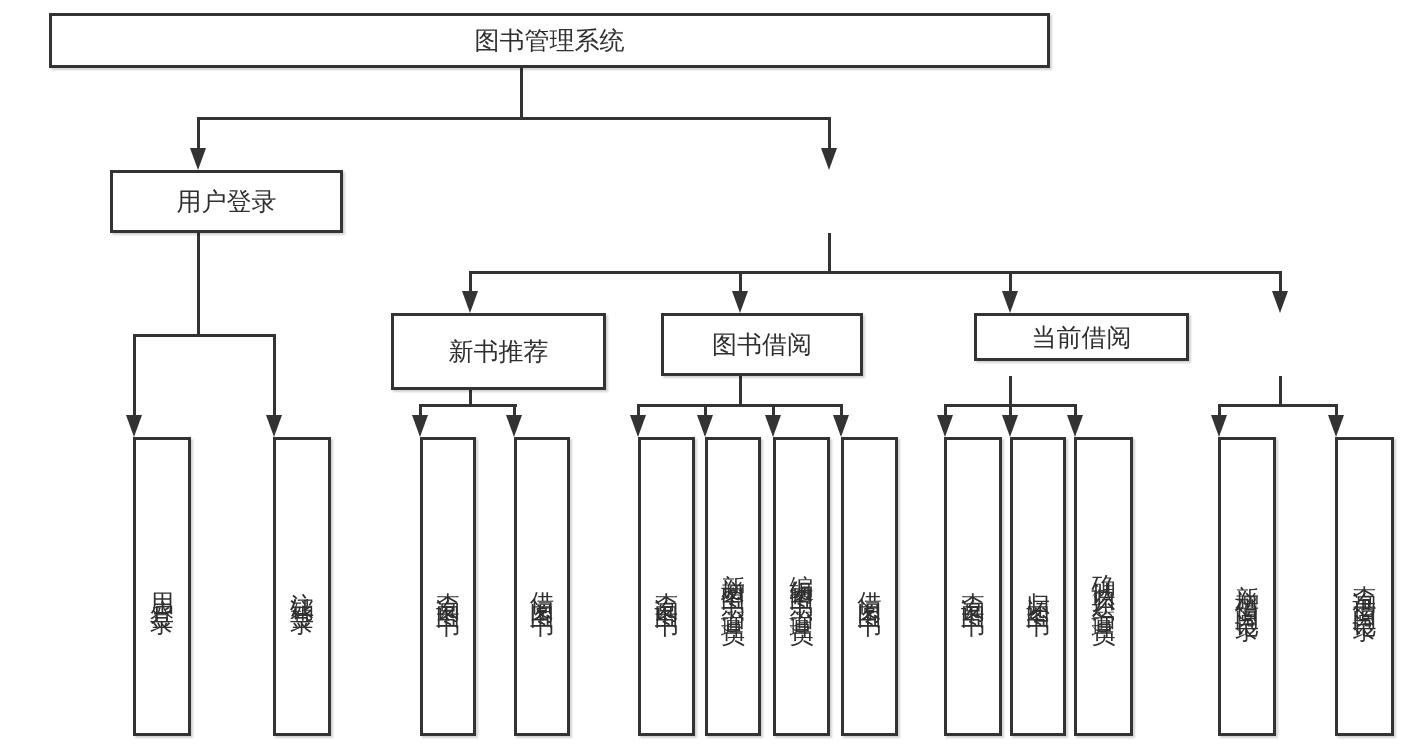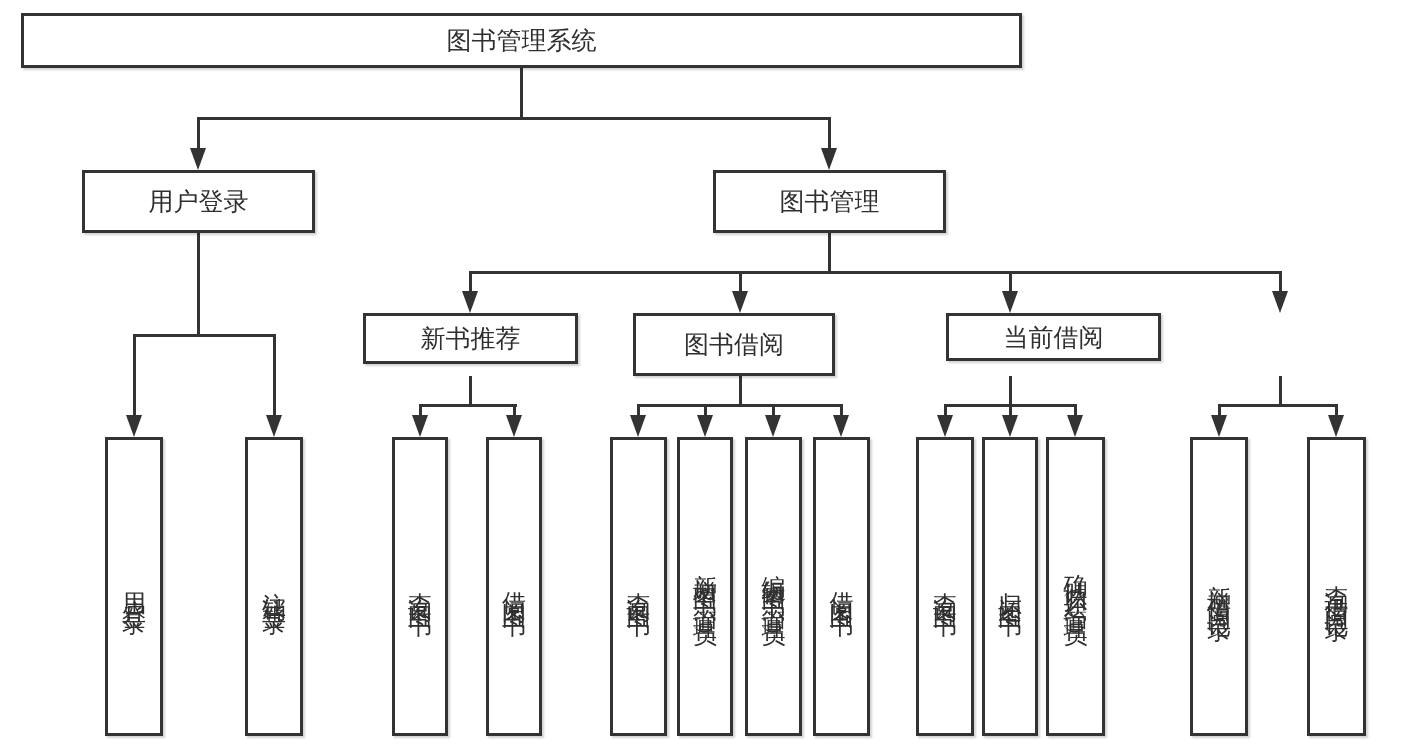--- a/index.html
+++ b/index.html
@@ -21,20 +21,21 @@
     box-sizing: border-box;
     background: #ffffff;
     border: 3px solid #333333;
     box-shadow: 2px 2px 2px rgba(0,0,0,0.18);
     display: flex;
     align-items: center;
     justify-content: center;
     color: #2f2f2f;
     font-size: 25px;
     white-space: nowrap;
+    margin-left: 28px;
   }
   .leaf span {
     writing-mode: vertical-rl;
     text-orientation: mixed;
     letter-spacing: 7px;
     font-size: 24px;
     line-height: 1;
   }
   
   .ln {
@@ -46,21 +47,21 @@
     width: 0;
     height: 0;
     border-left: 8px solid transparent;
     border-right: 8px solid transparent;
     border-top: 22px solid #333333;
   }
   
   .b-root { left: 21px;  top: 13px;  width: 1001px; height: 55px; }
   .b-l2a  { left: 82px;  top: 170px; width: 233px;  height: 63px; }
   .b-l2b  { left: 713px; top: 170px; width: 233px;  height: 63px; }
-  .b-l3a  { left: 363px; top: 313px; width: 215px;  height: 51px; }
+  .b-l3a  { left: 363px; top: 313px; width: 215px;  height: 77px; }
   .b-l3b  { left: 633px; top: 313px; width: 202px;  height: 63px; }
   .b-l3c  { left: 946px; top: 313px; width: 215px;  height: 48px; }
   .b-l3d  { left: 1173px;top: 313px; width: 215px;  height: 63px; }
   .leaf   { top: 437px;  height: 299px; }
   .b-g1a { left: 105px;  width: 58px; }
   .b-g1b { left: 245px;  width: 58px; }
   .b-g2a { left: 392px;  width: 56px; }
   .b-g2b { left: 486px;  width: 56px; }
   .b-g3a { left: 610px;  width: 57px; }
   .b-g3b { left: 677px;  width: 56px; }
@@ -202,23 +203,20 @@
   <div class="ar a-g5a"></div>
   <div class="ar a-g5b"></div>
 
   <div class="box b-root">
     <span>图书管理系统</span>
   </div>
 
   <div class="box b-l2a">
     <span>用户登录</span>
   </div>
-  <div class="box b-l2b">
-    <span>图书管理</span>
-  </div>
 
   <div class="box b-l3a">
     <span>新书推荐</span>
   </div>
   <div class="box b-l3b">
     <span>图书借阅</span>
   </div>
   <div class="box b-l3c">
     <span>当前借阅</span>
   </div>

